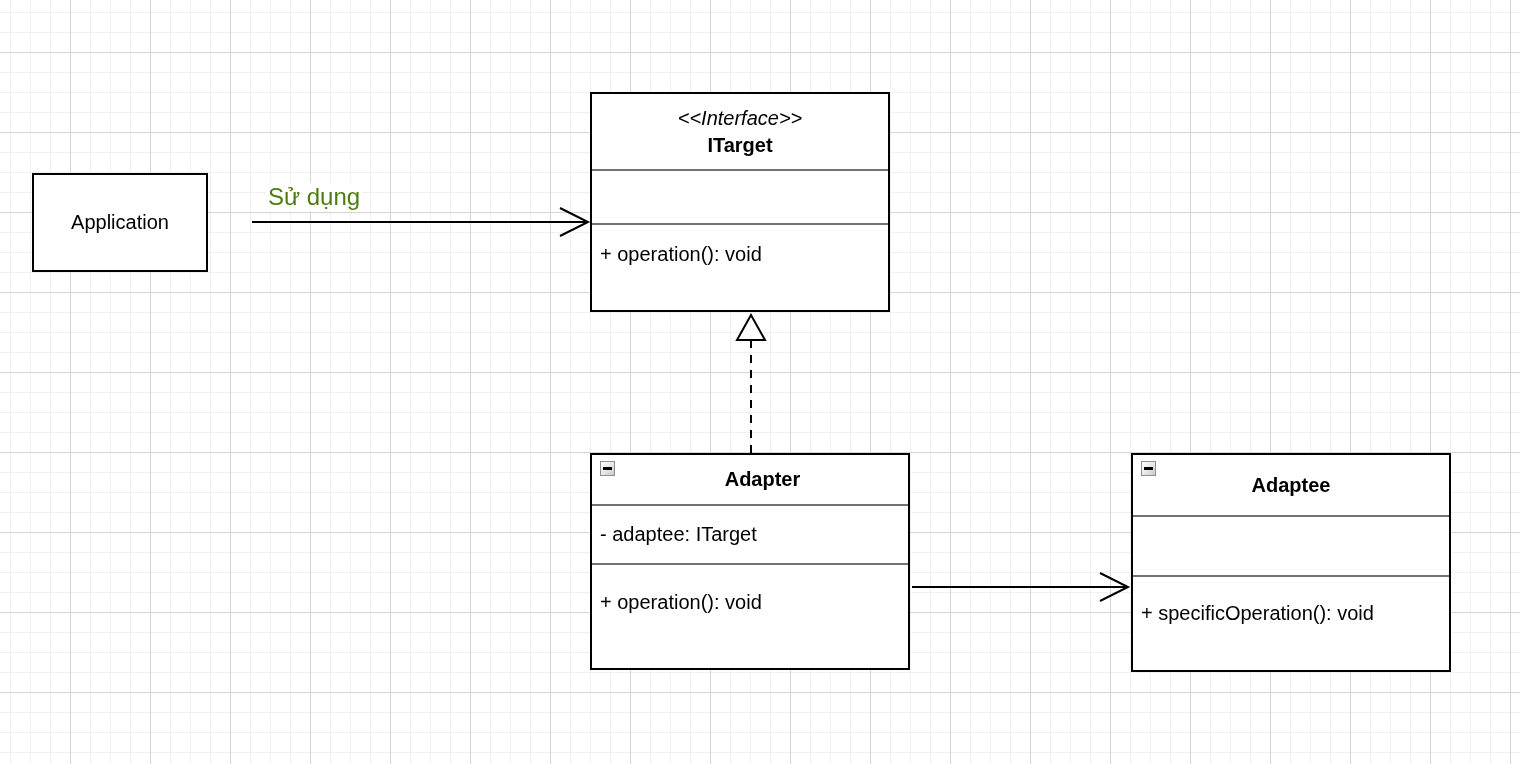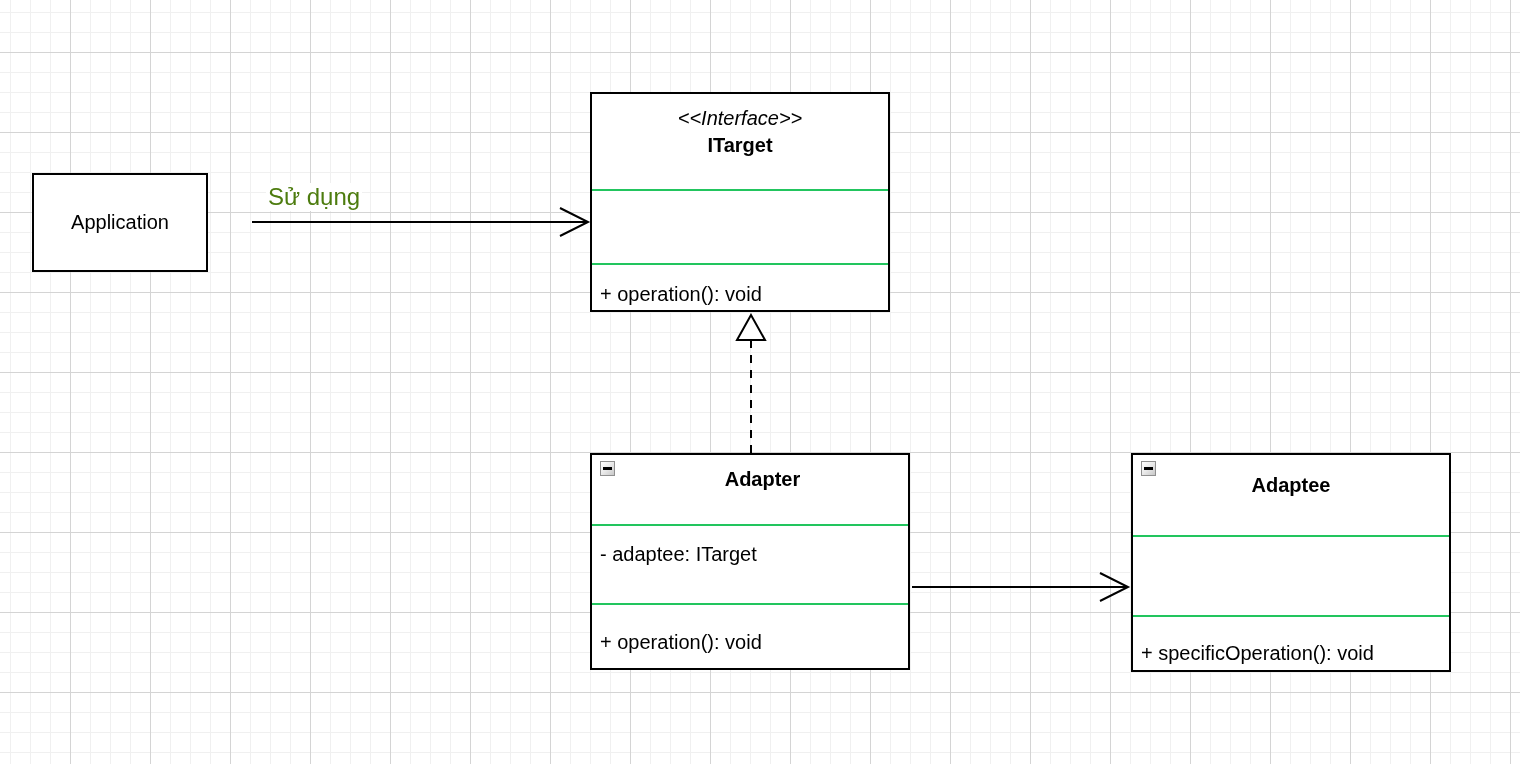--- a/index.html
+++ b/index.html
@@ -52,23 +52,22 @@
     flex-direction: column;
     align-items: center;
     justify-content: center;
     flex: 0 0 auto;
   }
   .class-header .stereotype { font-style: italic; line-height: 27px; }
   .class-header .class-name { font-weight: bold; line-height: 27px; }
 
   .class-section {
     box-sizing: border-box;
-    border-top: 2px solid #22c55e;
+    border-top: 2px solid #737373;
     flex: 0 0 auto;
-    margin-top: 20px;
   }
   .class-section.grow { flex: 1 1 auto; }
 
   .member-row {
     display: flex;
     align-items: center;
     padding-left: 8px;
     white-space: nowrap;
   }
 

